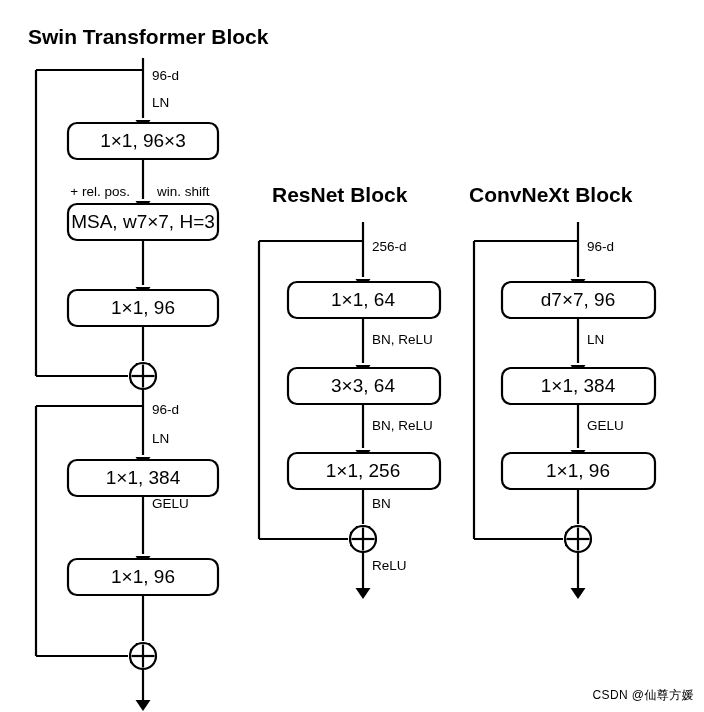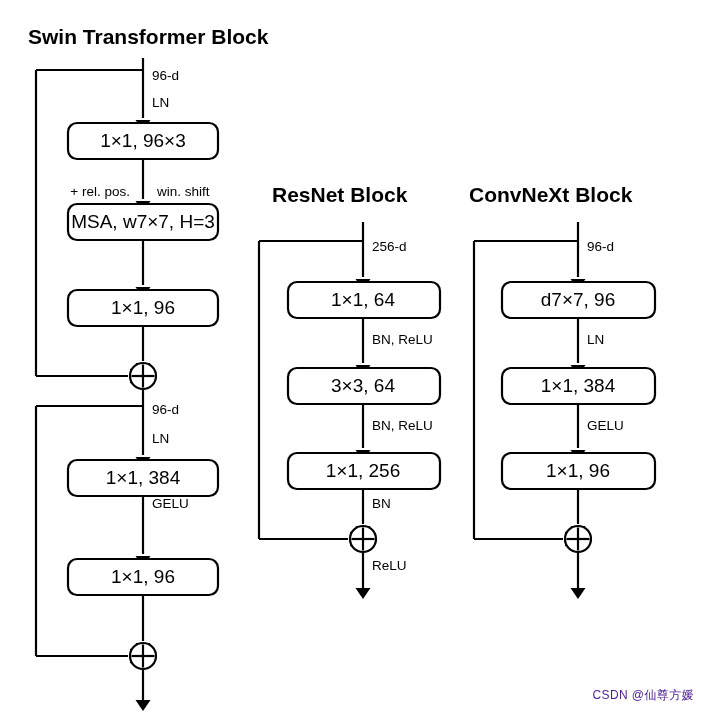--- a/index.html
+++ b/index.html
@@ -47,21 +47,21 @@
   }
   .plus-bar{
     stroke:#000000;
     stroke-width:2.2;
   }
   .watermark{
     position:absolute;
     right:10px;
     bottom:8px;
     font-size:12px;
-    color:#4c1d95;
+    color:#000000;
     font-family:"Liberation Sans", sans-serif;
     white-space:nowrap;
     letter-spacing:0.4px;
   }
 </style>
 </head>
 <body>
 
 <svg id="diagram" viewBox="0 0 704 712">
     <g>

